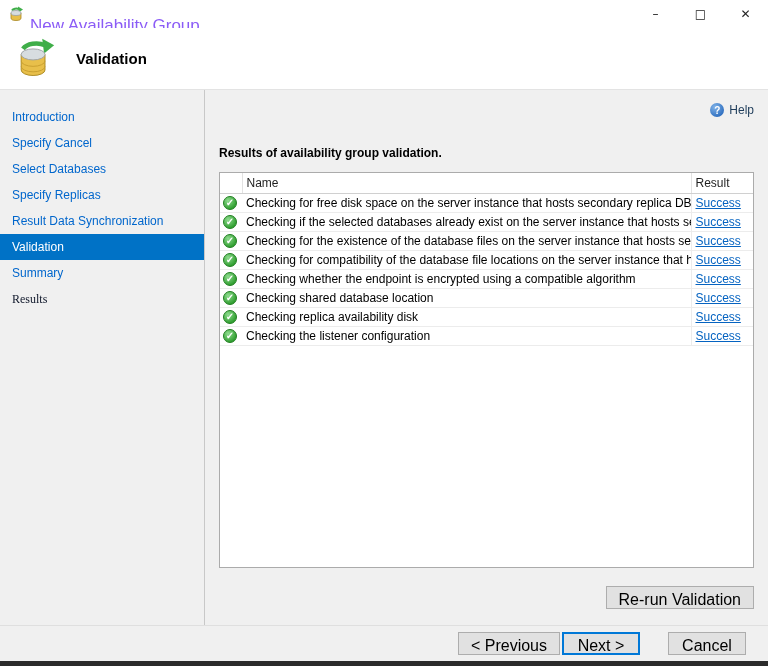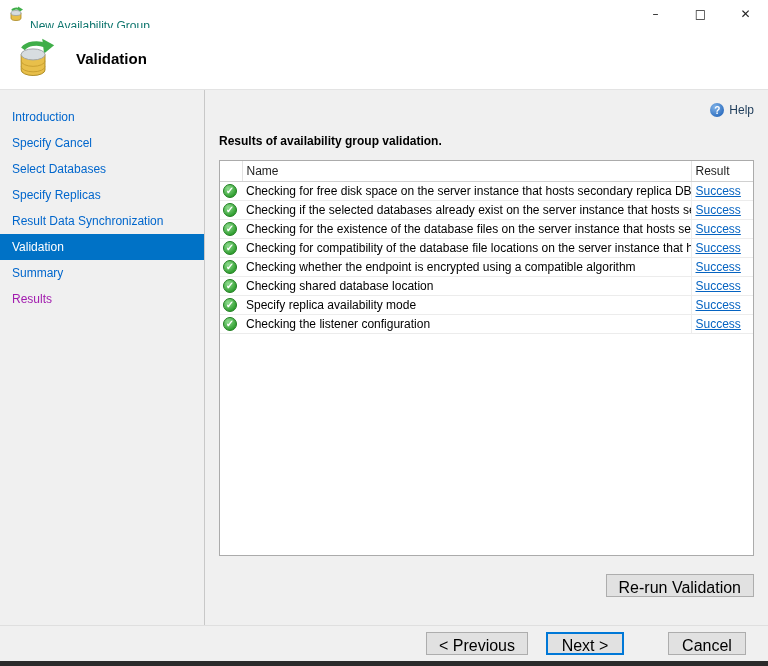--- a/index.html
+++ b/index.html
@@ -22,21 +22,21 @@
 
   
   .titlebar {
     height: 28px;
     display: flex;
     align-items: center;
     padding-left: 8px;
     background: #ffffff;
     flex: 0 0 auto;
   }
-  .titlebar .title-text { margin-left: 6px; font-size: 12px; color: #0f766e; margin-top: 24px; }
+  .titlebar .title-text { margin-left: 6px; font-size: 17px; color: #8b5cf6; margin-top: 24px; }
   .window-controls { margin-left: auto; display: flex; height: 100%; }
   .winbtn {
     width: 45px; height: 100%;
     border: none; background: transparent;
     font-family: "DejaVu Sans", sans-serif;
     font-size: 12px; color: #222;
     display: flex; align-items: center; justify-content: center;
     cursor: pointer;
   }
 
@@ -70,40 +70,41 @@
     color: #0066cc;
     cursor: pointer;
     white-space: nowrap;
   }
   .side-item.active {
     background: #0072c6;
     color: #ffffff;
     cursor: default;
   }
   .side-item.disabled {
-    color: #a21caf;
+    color: #0f172a;
     cursor: default;
+    font-family: Liberation Serif, serif;
   }
 
   .content {
     flex: 1 1 auto;
     padding: 12px 14px 0 14px;
     display: flex;
     flex-direction: column;
     min-width: 0;
   }
   .help-row { display: flex; justify-content: flex-end; height: 16px; }
   .help-link { display: flex; align-items: center; gap: 5px; cursor: pointer; color: #1e3c5a; }
   .help-icon {
     width: 14px; height: 14px; border-radius: 50%;
     background: radial-gradient(circle at 35% 30%, #7fb2e8, #2f6fc0 75%);
     color: #fff; font-size: 10px; font-weight: bold;
     display: inline-flex; align-items: center; justify-content: center;
   }
-  .heading { margin-top: 16px; font-weight: bold; color: #000; }
+  .heading { margin-top: 28px; font-weight: bold; color: #000; }
 
   .table-wrap {
     margin-top: 12px;
     height: 396px;
     background: #ffffff;
     border: 1px solid #ababab;
     overflow: hidden;
   }
   table { border-collapse: collapse; width: 100%; table-layout: fixed; }
   thead th {
@@ -157,21 +158,21 @@
   
   .footer {
     flex: 0 0 auto;
     height: 36px;
     background: #f0f0f0;
     border-top: 1px solid #dfdfdf;
     display: flex;
     align-items: center;
     justify-content: flex-end;
     padding-right: 22px;
-    gap: 16px;
+    gap: 0;
   }
   .footer .btn + .btn { margin-left: 2px; }
   .footer .btn.cancel { margin-left: 28px; }
 
   .bottom-strip { flex: 0 0 auto; height: 5px; background: #2b2b2b; }
 </style>
 </head>
 <body>
 
 <div class="window">
@@ -262,21 +263,21 @@
               <td class="cell-name">Checking whether the endpoint is encrypted using a compatible algorithm</td>
               <td class="cell-result"><a class="success-link">Success</a></td>
             </tr>
             <tr>
               <td class="cell-icon"><span class="check-icon">✓</span></td>
               <td class="cell-name">Checking shared database location</td>
               <td class="cell-result"><a class="success-link">Success</a></td>
             </tr>
             <tr>
               <td class="cell-icon"><span class="check-icon">✓</span></td>
-              <td class="cell-name">Specify replica availability mode</td>
+              <td class="cell-name">Checking replica availability disk</td>
               <td class="cell-result"><a class="success-link">Success</a></td>
             </tr>
             <tr>
               <td class="cell-icon"><span class="check-icon">✓</span></td>
               <td class="cell-name">Checking the listener configuration</td>
               <td class="cell-result"><a class="success-link">Success</a></td>
             </tr>
           </tbody>
         </table>
       </div>

